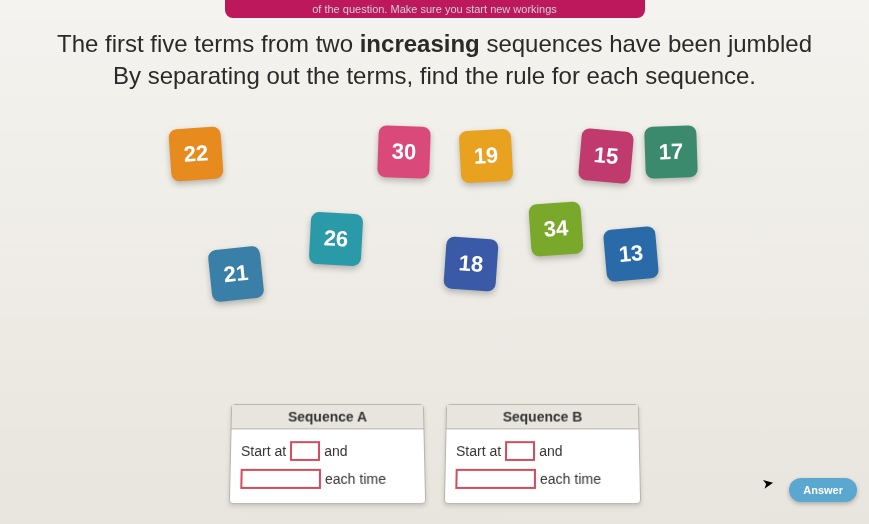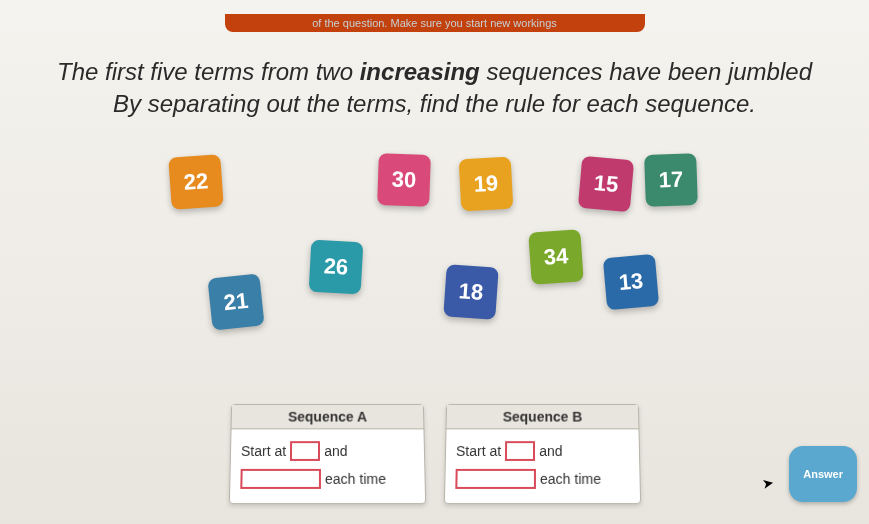--- a/index.html
+++ b/index.html
@@ -5,34 +5,33 @@
     * { box-sizing: border-box; margin: 0; padding: 0; }
     body {
       font-family: sans-serif;
       width: 869px;
       height: 524px;
       background: linear-gradient(180deg, #f5f3ef 0%, #e8e5de 100%);
       position: relative;
       overflow: hidden;
     }
     .top-banner {
-      background: #c2410c;
+      background: #be185d;
       color: #c8d0d5;
       font-size: 11px;
       text-align: center;
       padding: 3px 0;
       border-bottom-left-radius: 8px;
       border-bottom-right-radius: 8px;
-      margin: 14px auto;
+      margin: 0 auto;
       width: 420px;
     }
     .question-area {
       padding: 10px 25px 0 25px;
       text-align: center;
-      font-style: italic;
     }
     .q-line {
       font-size: 24px;
       color: #2a2a2a;
       line-height: 1.35;
     }
     .q-line strong { font-weight: 700; }
     .tiles-area {
       position: relative;
       height: 200px;
@@ -105,21 +104,21 @@
     .slot-sm { width: 30px; }
     .slot-lg { width: 80px; }
     .answer-btn {
       position: absolute;
       right: 12px;
       bottom: 22px;
       background: #5aa8d0;
       color: #fff;
       font-size: 11px;
       font-weight: 600;
-      padding: 22px 14px;
+      padding: 6px 14px;
       border-radius: 14px;
       border: none;
       box-shadow: 0 2px 4px rgba(0,0,0,0.25);
     }
     .cursor {
       position: absolute;
       right: 95px;
       bottom: 33px;
       font-size: 14px;
       color: #000;

